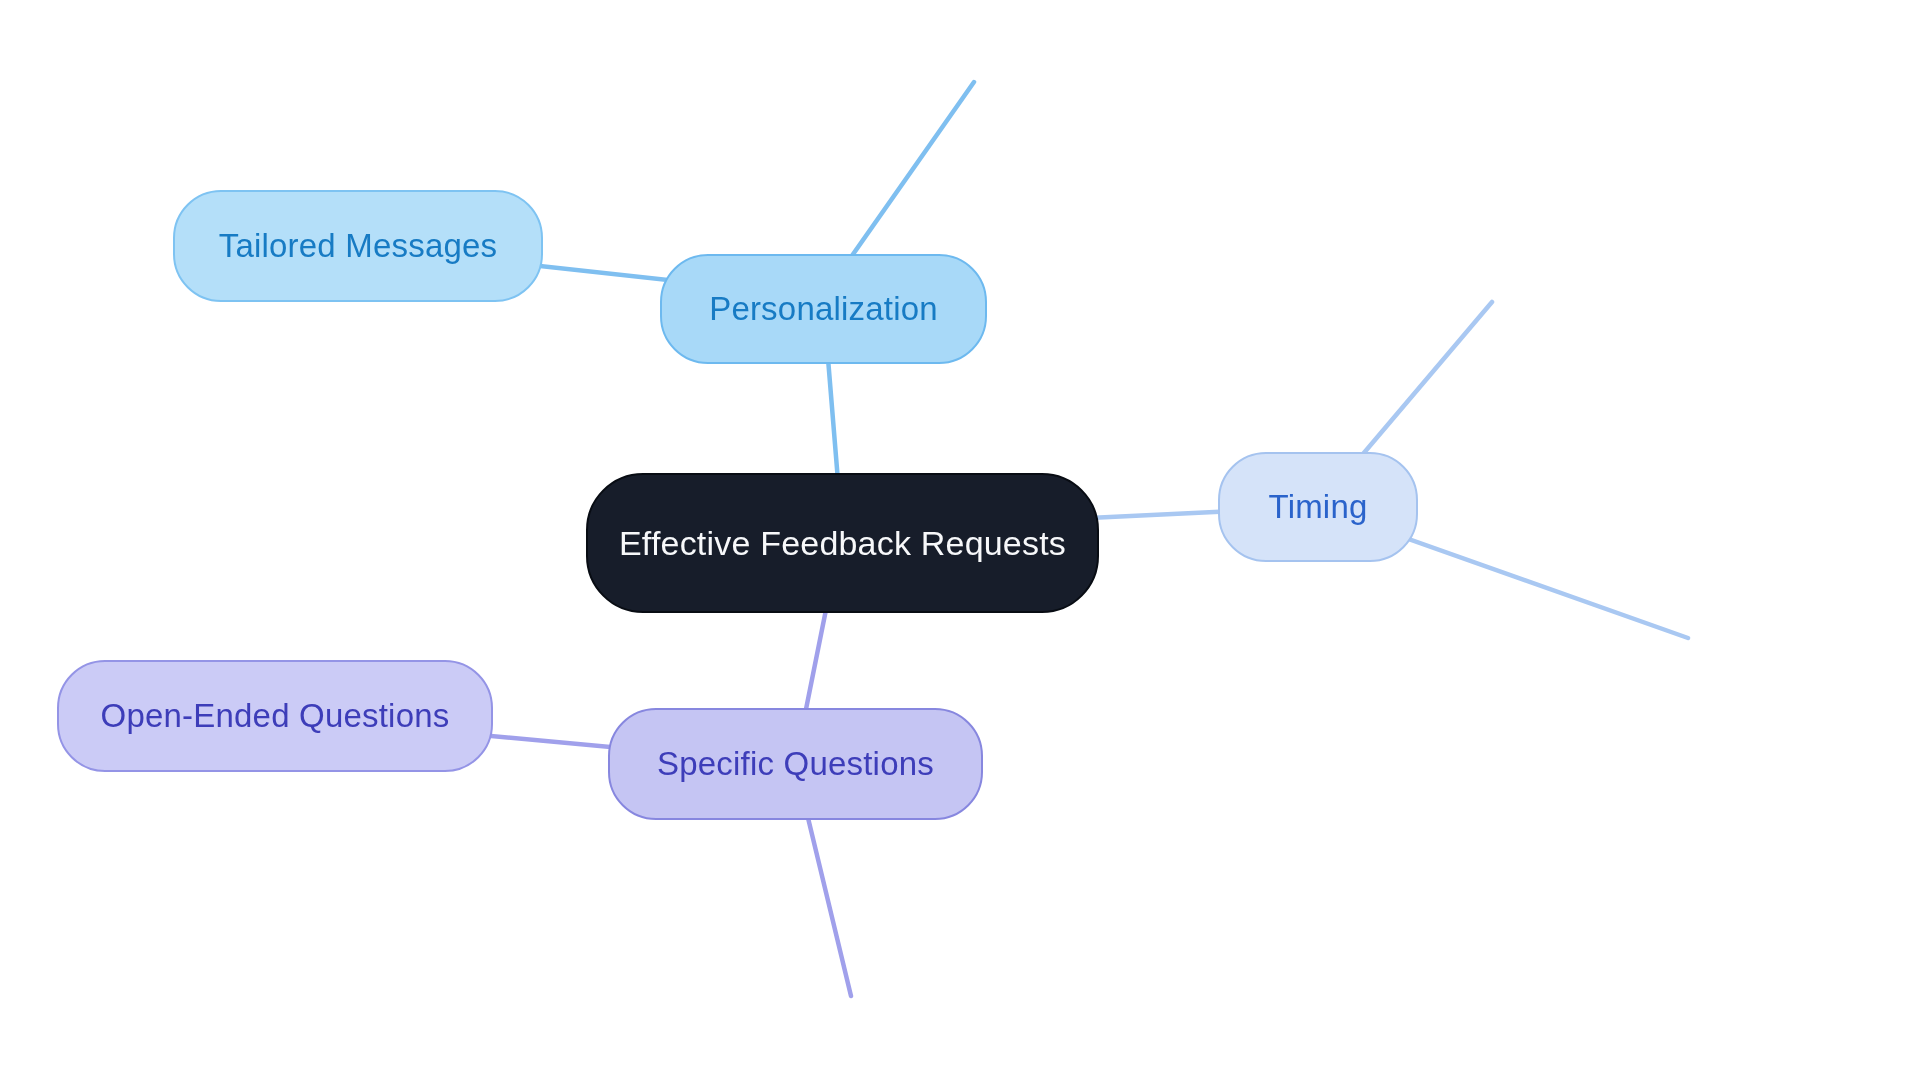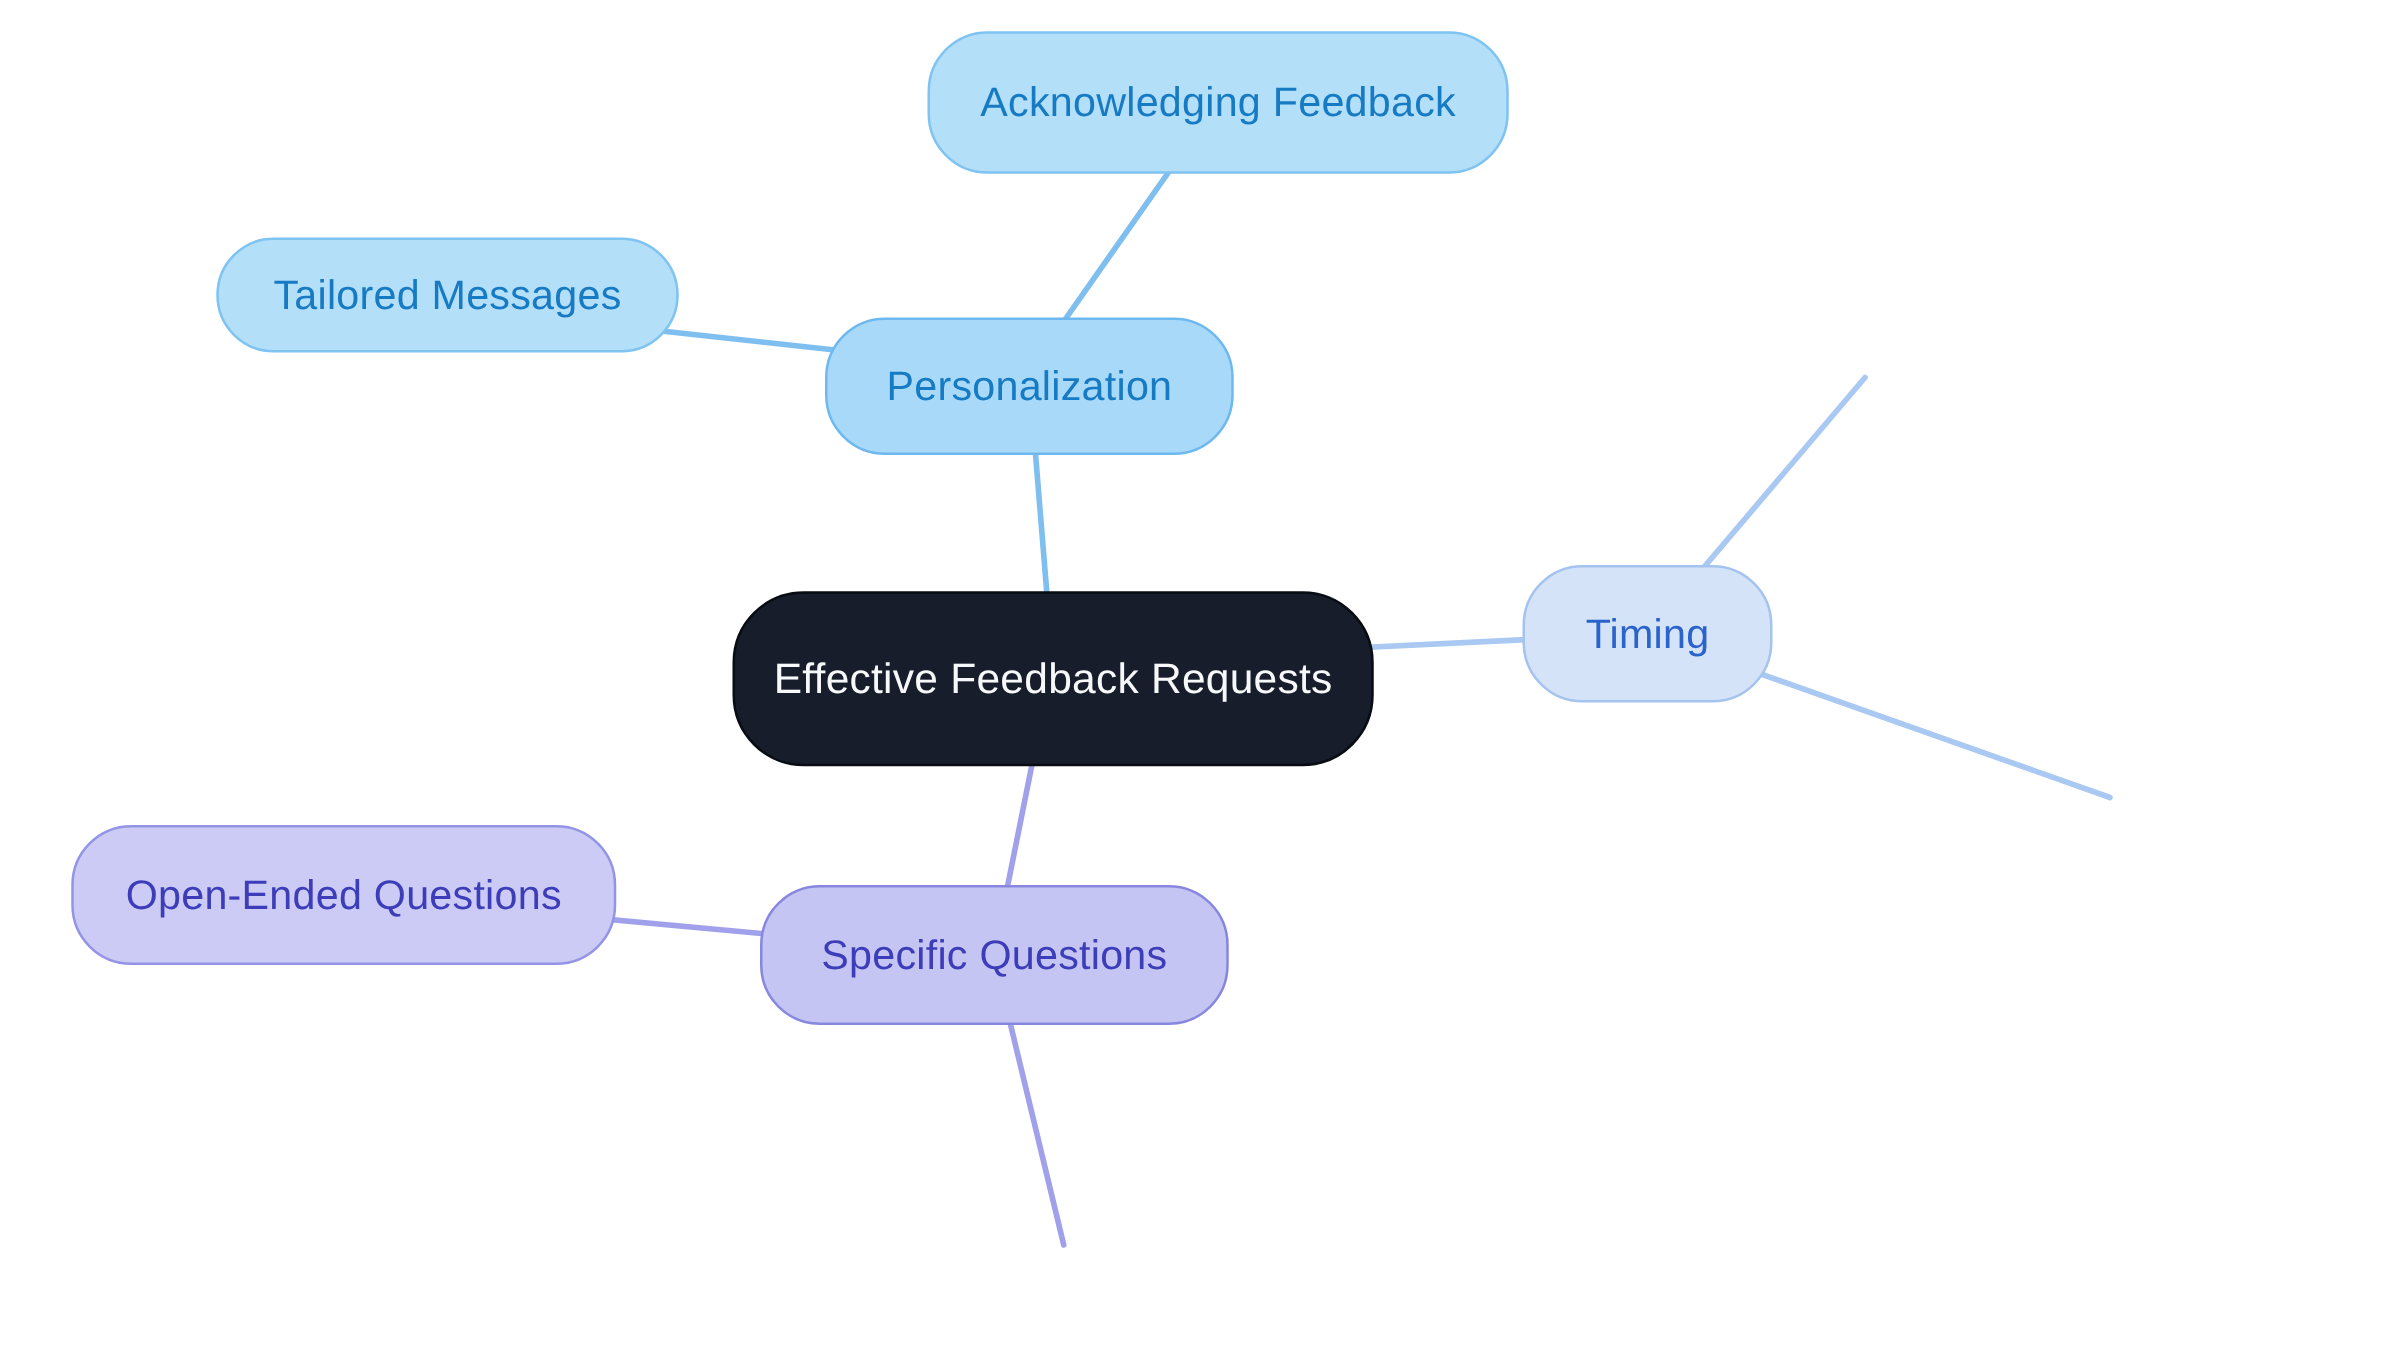--- a/index.html
+++ b/index.html
@@ -71,25 +71,22 @@
   </svg>
 
   <div class="node root" style="left:586px; top:473px; width:513px; height:140px;">
     <span class="node-label">Effective Feedback Requests</span>
   </div>
 
   <div class="node b1" style="left:660px; top:234px; width:327px; height:110px;margin-top:20px;">
     <span class="node-label">Personalization</span>
   </div>
 
-  <div class="node b1 child" style="left:742px; top:25px; width:465px; height:114px;">
-    <span class="node-label">Acknowledging Feedback</span>
-  </div>
 
-  <div class="node b1 child" style="left:173px; top:190px; width:370px; height:92px;">
+  <div class="node b1 child" style="left:173px; top:190px; width:370px; height:112px;">
     <span class="node-label">Tailored Messages</span>
   </div>
 
   <div class="node b2" style="left:1218px; top:452px; width:200px; height:110px;justify-content:center;">
     <span class="node-label">Timing</span>
   </div>
 
 
 
   <div class="node b3" style="left:608px; top:708px; width:375px; height:112px;">

